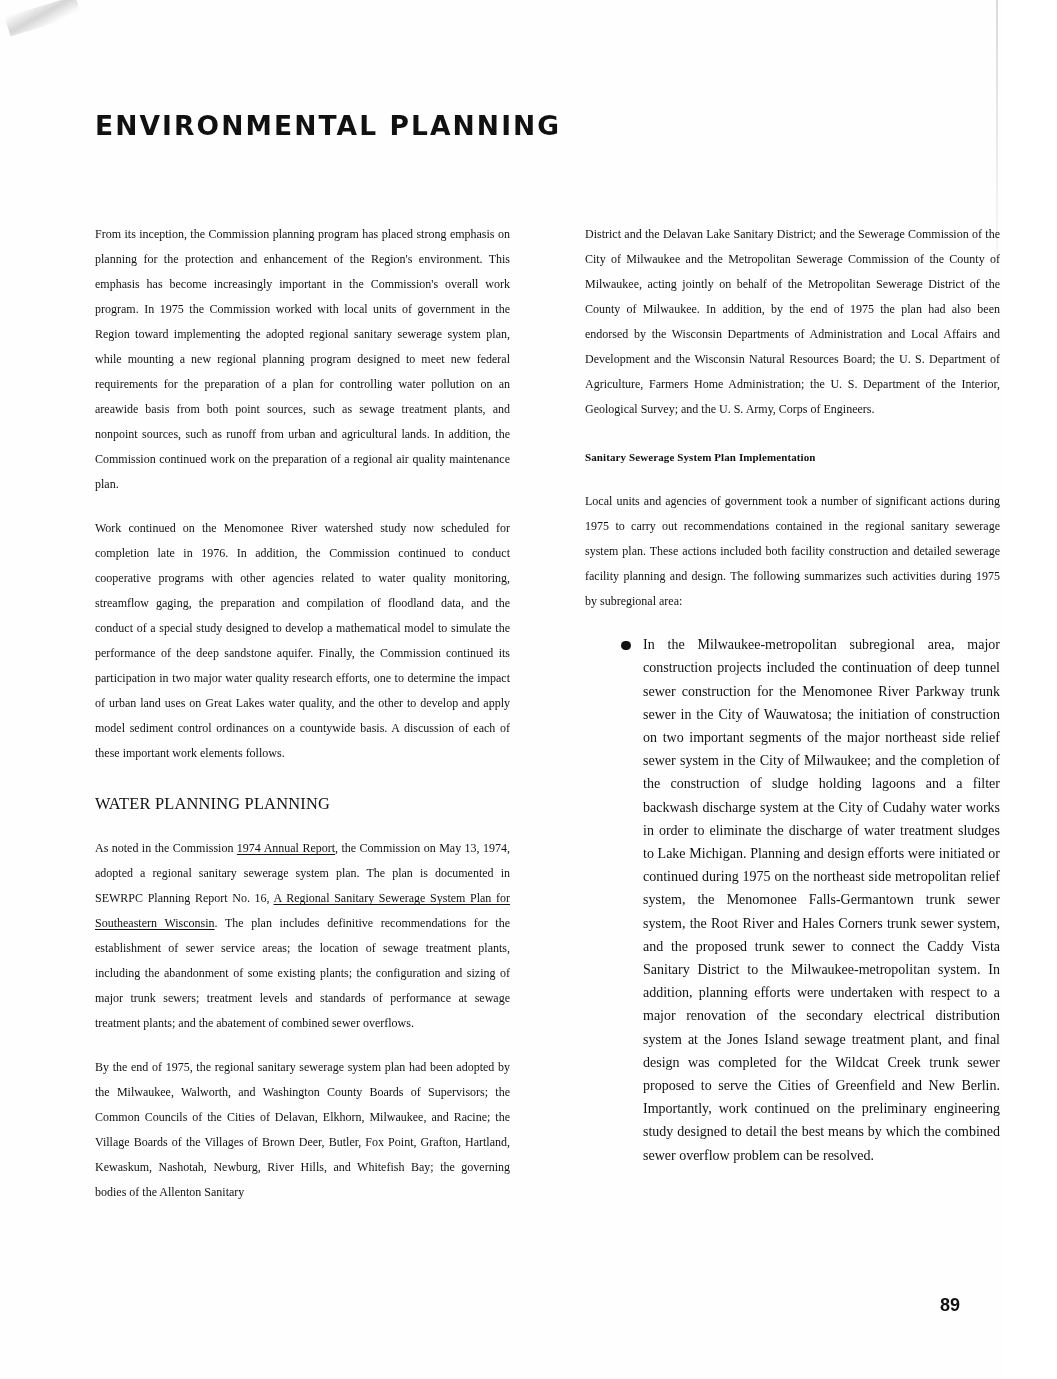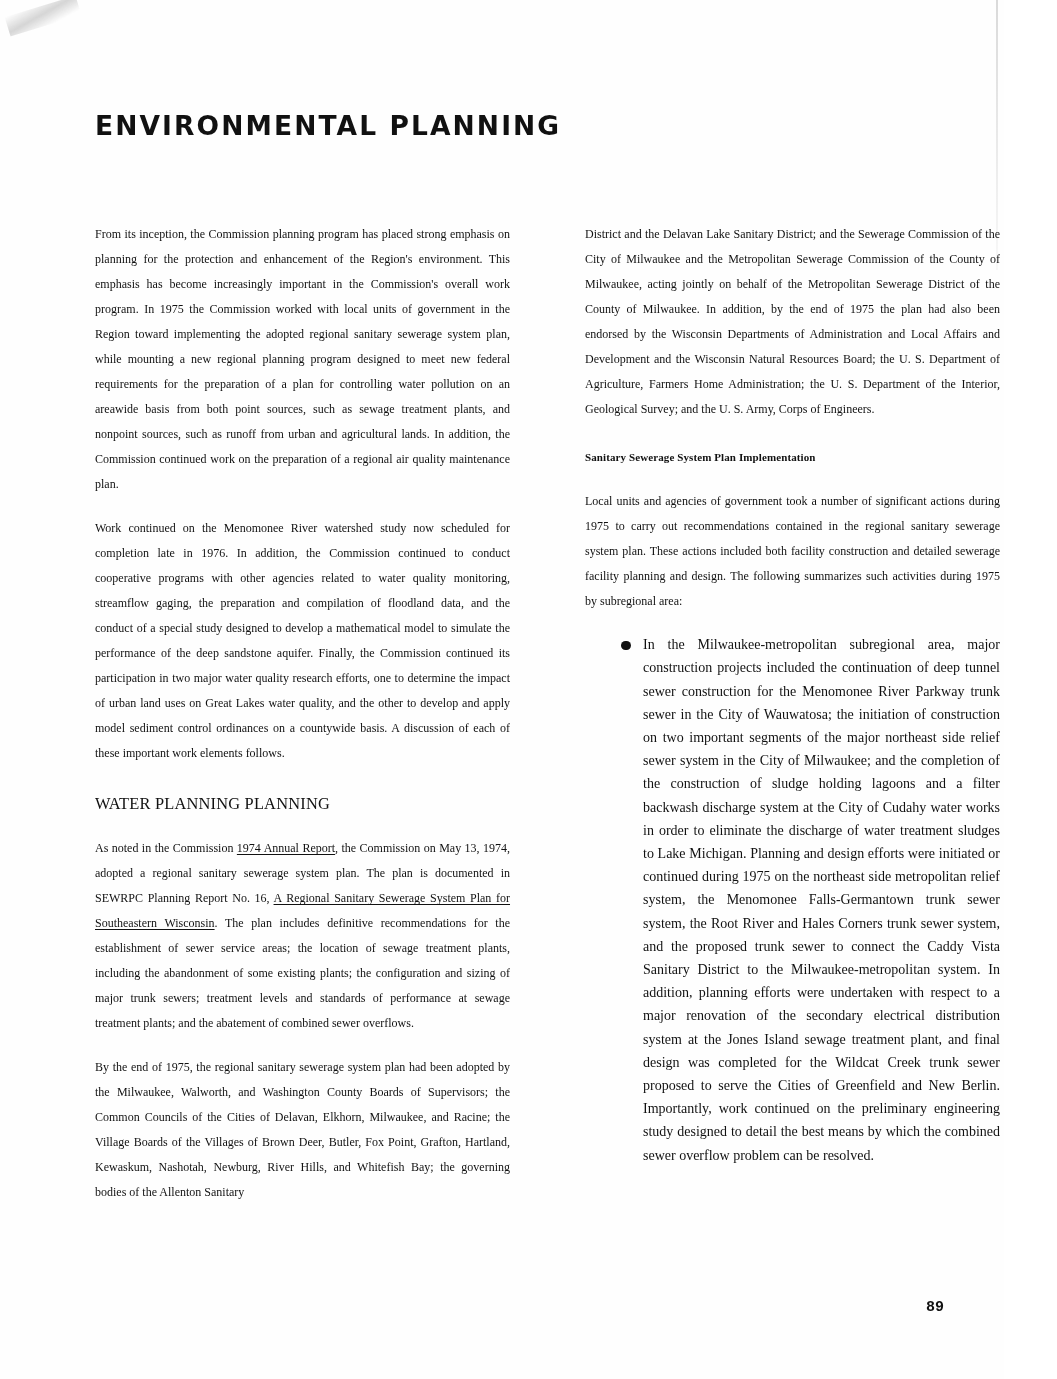--- a/index.html
+++ b/index.html
@@ -124,25 +124,25 @@
     left: 0;
     top: 7.5px;
     width: 9.5px;
     height: 9.5px;
     border-radius: 50%;
     background: #111111;
   }
 
   .page-number {
     position: absolute;
-    right: 60px;
+    right: 44px;
     bottom: 63px;
-    font-family: Liberation Mono, monospace;
+    font-family: Liberation Sans, sans-serif;
     font-weight: bold;
-    font-size: 15px;
+    font-size: 18px;
     color: #111111;
   }
 </style>
 </head>
 <body>
 
 <div class="page">
 
   <div class="scan-streak-topleft"></div>
   <div class="scan-edge-right"></div>

